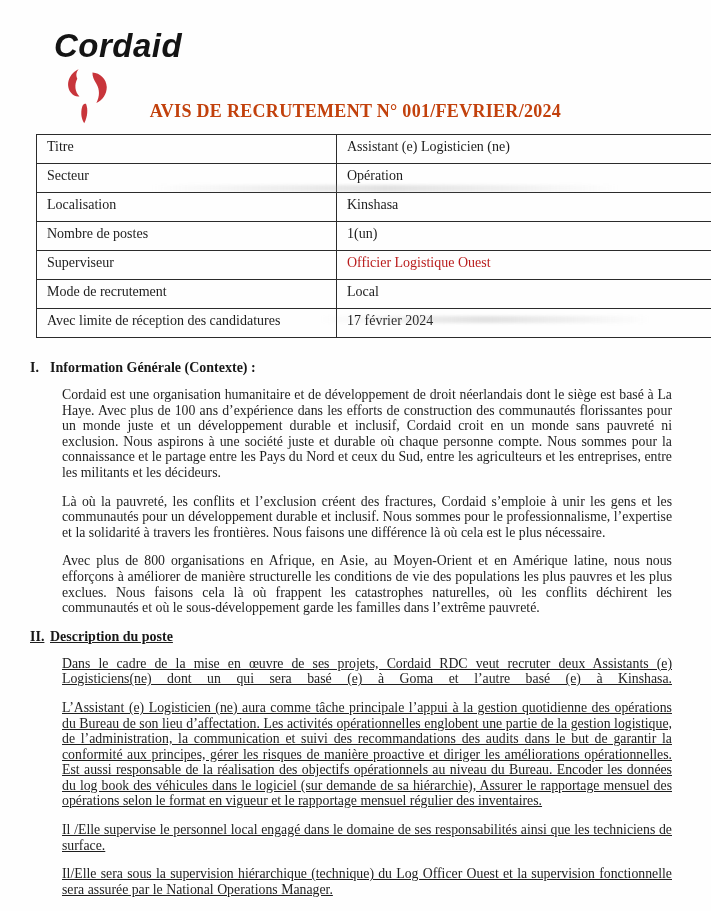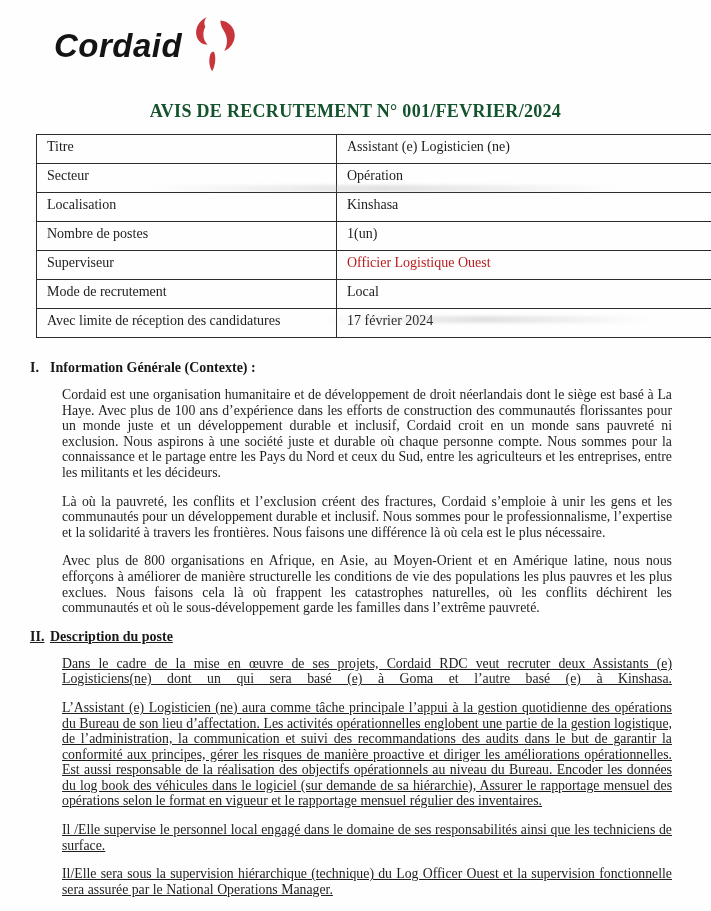--- a/index.html
+++ b/index.html
@@ -3,32 +3,32 @@
 <meta charset="utf-8">
 <style>
   html,body{margin:0;padding:0;}
   body{
     width:711px;height:911px;background:#fefefe;color:#1d1d1d;
     font-family:"Liberation Serif",serif;position:relative;overflow:hidden;
   }
   .page{position:absolute;inset:0;}
 
   
-  .logo{position:absolute;left:54px;top:14px;display:flex;align-items:flex-start;}
+  .logo{position:absolute;left:54px;top:14px;display:flex;align-items:flex-start;flex-direction:column;}
   .logo-text{
     font-family:"Liberation Sans",sans-serif;font-style:italic;font-weight:700;
     font-size:33px;line-height:40px;color:#141414;margin-top:12px;letter-spacing:.5px;
   }
   .logo-icon{width:52px;height:66px;margin-left:9px;margin-top:-3px;}
   .logo-icon path{fill:#c8353b;}
 
   
   .title{
     position:absolute;left:0;top:101px;width:711px;margin:0;text-align:center;
-    font-size:18px;font-weight:700;letter-spacing:.3px;color:#14532d;
+    font-size:18px;font-weight:700;letter-spacing:.3px;color:#c2410c;
   }
 
   
   .info-table{
     position:absolute;left:36px;top:134px;width:685px;
     border-collapse:collapse;table-layout:fixed;
   }
   .info-table td{
     border:1.8px solid #2b2b2b;height:23px;padding:3px 10px 2px;
     vertical-align:top;font-size:14px;line-height:1.25;color:#1c1c1c;

